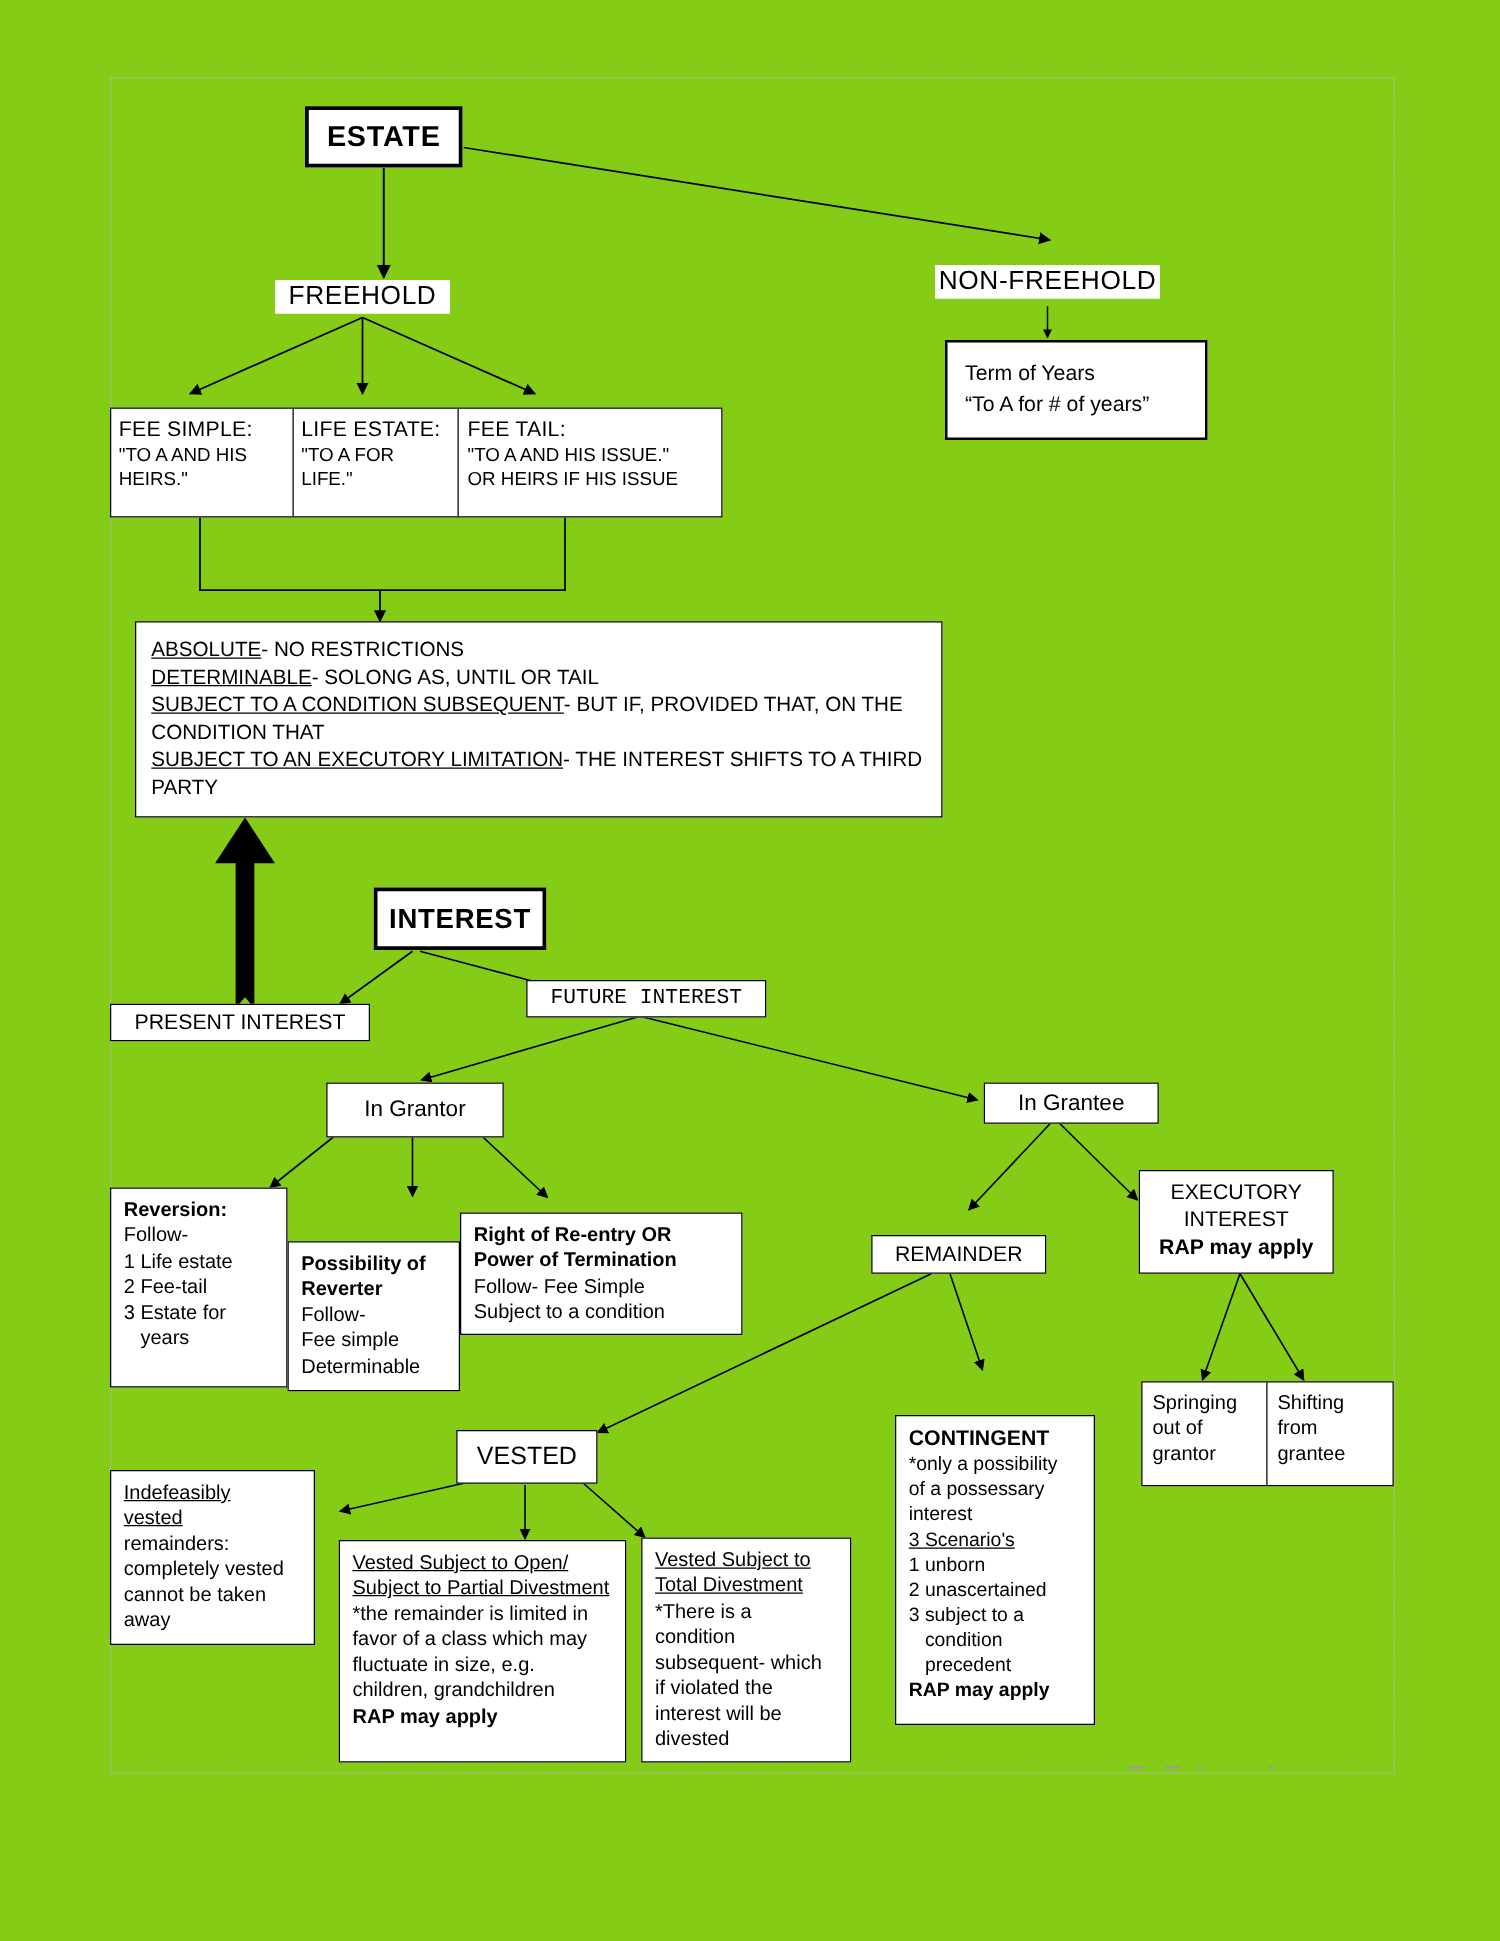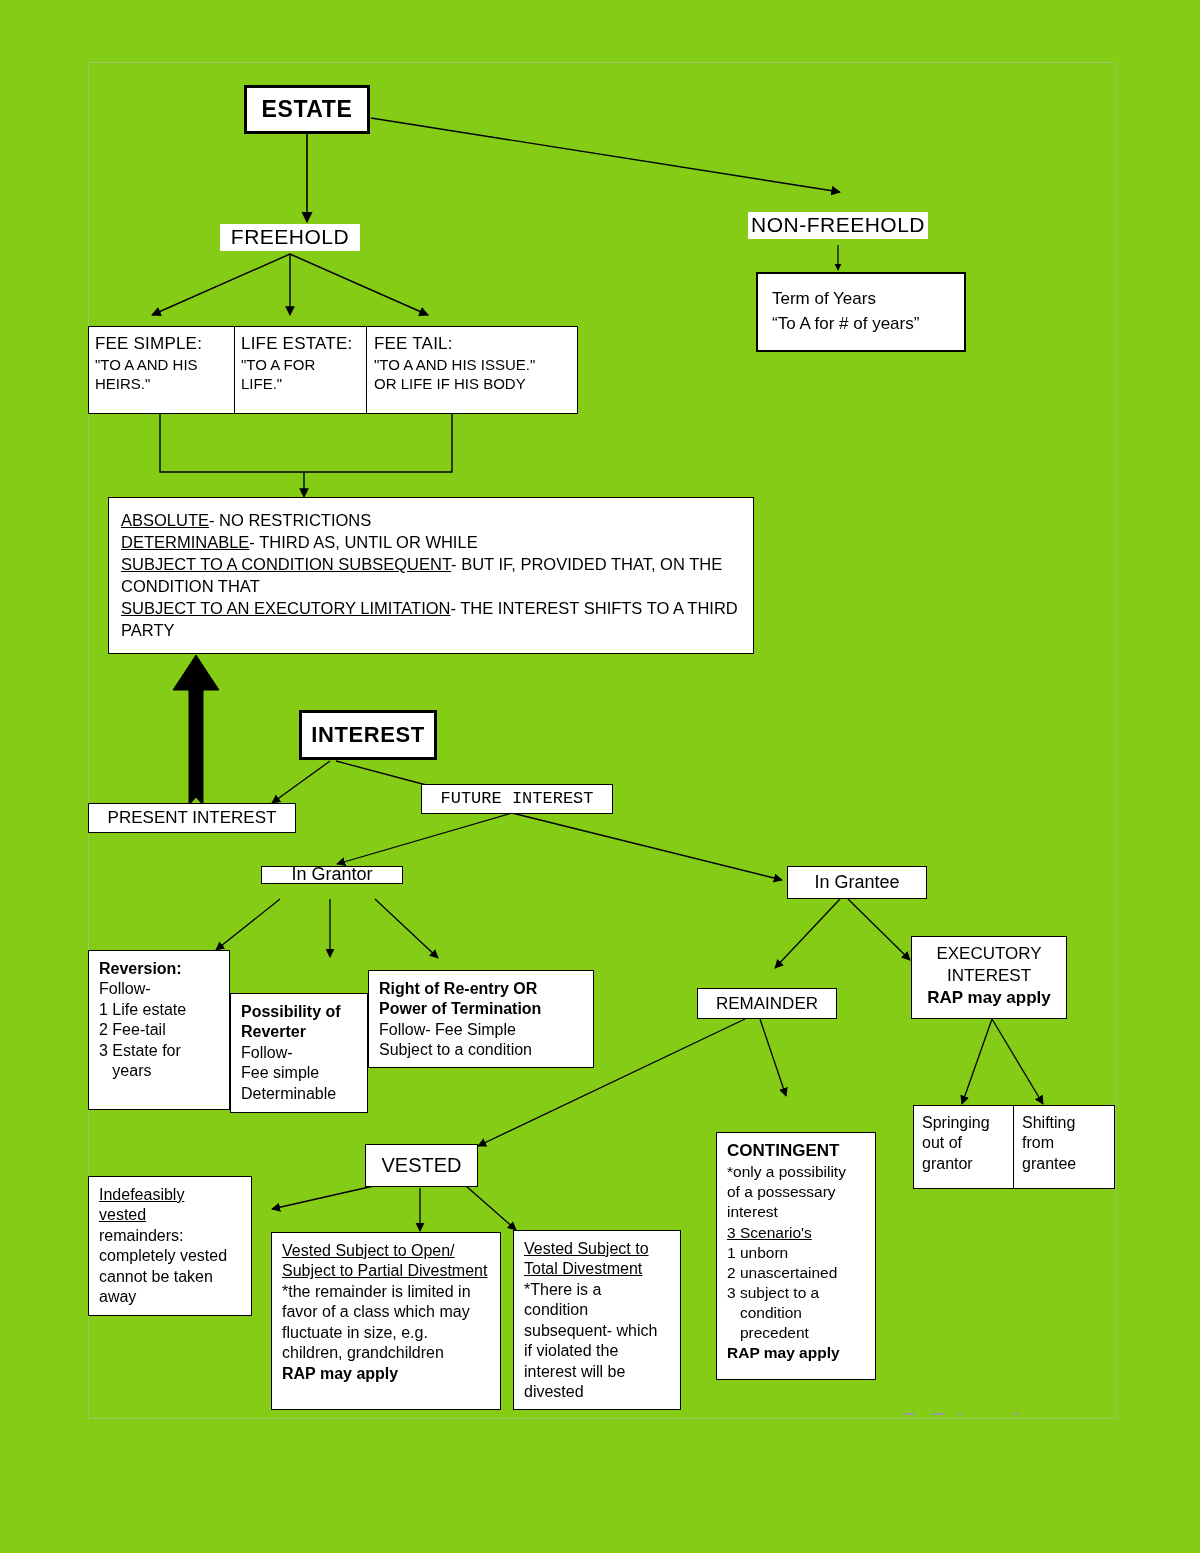--- a/index.html
+++ b/index.html
@@ -145,30 +145,30 @@
 
     <div style="position:absolute;left:6px;top:6px;width:138px;font-size:15px;">
       <div class="t-caps" style="font-size:17px;">FEE SIMPLE:</div>
       <div>"TO A AND HIS</div>
       <div>HEIRS."</div>
     </div>
 
     <div style="position:absolute;left:285px;top:6px;width:205px;font-size:15px;">
       <div class="t-caps" style="font-size:17px;">FEE TAIL:</div>
       <div>"TO A AND HIS ISSUE."</div>
-      <div>OR LIFE IF HIS BODY</div>
+      <div>OR HEIRS IF HIS ISSUE</div>
     </div>
   </div>
 
   <div class="node boxed" style="left:108px;top:497px;width:646px;height:157px;padding:12px 12px;font-size:16.5px;line-height:1.33;">
     <div>
       <span class="u">ABSOLUTE</span><span>- NO RESTRICTIONS</span>
     </div>
     <div>
-      <span class="u">DETERMINABLE</span><span>- THIRD AS, UNTIL OR WHILE</span>
+      <span class="u">DETERMINABLE</span><span>- SOLONG AS, UNTIL OR TAIL</span>
     </div>
     <div>
       <span class="u">SUBJECT TO A CONDITION SUBSEQUENT</span><span>- BUT IF, PROVIDED THAT, ON THE CONDITION THAT</span>
     </div>
     <div>
       <span class="u">SUBJECT TO AN EXECUTORY LIMITATION</span><span>- THE INTEREST SHIFTS TO A THIRD PARTY</span>
     </div>
   </div>
 
   <div class="node boxed-thick title-box" style="left:299px;top:710px;width:138px;height:50px;font-size:22px;">
@@ -176,21 +176,21 @@
   </div>
 
   <div class="node boxed ctr" style="left:88px;top:803px;width:208px;height:30px;font-size:17px;display:flex;align-items:center;justify-content:center;">
     <span>PRESENT INTEREST</span>
   </div>
 
   <div class="node boxed ctr" style="left:421px;top:784px;width:192px;height:30px;font-size:17px;display:flex;align-items:center;justify-content:center;font-family:Liberation Mono, monospace;">
     <span>FUTURE INTEREST</span>
   </div>
 
-  <div class="node boxed ctr" style="left:261px;top:866px;width:142px;height:18px;font-size:18px;display:flex;align-items:center;justify-content:center;">
+  <div class="node boxed ctr" style="left:261px;top:866px;width:142px;height:44px;font-size:18px;display:flex;align-items:center;justify-content:center;">
     <span>In Grantor</span>
   </div>
 
   <div class="node boxed ctr" style="left:787px;top:866px;width:140px;height:33px;font-size:18px;display:flex;align-items:center;justify-content:center;">
     <span>In Grantee</span>
   </div>
 
   <div class="node boxed" style="left:88px;top:950px;width:142px;height:160px;padding:8px 10px;font-size:16px;">
     <div class="t-bold">Reversion:</div>
     <div>Follow-</div>

